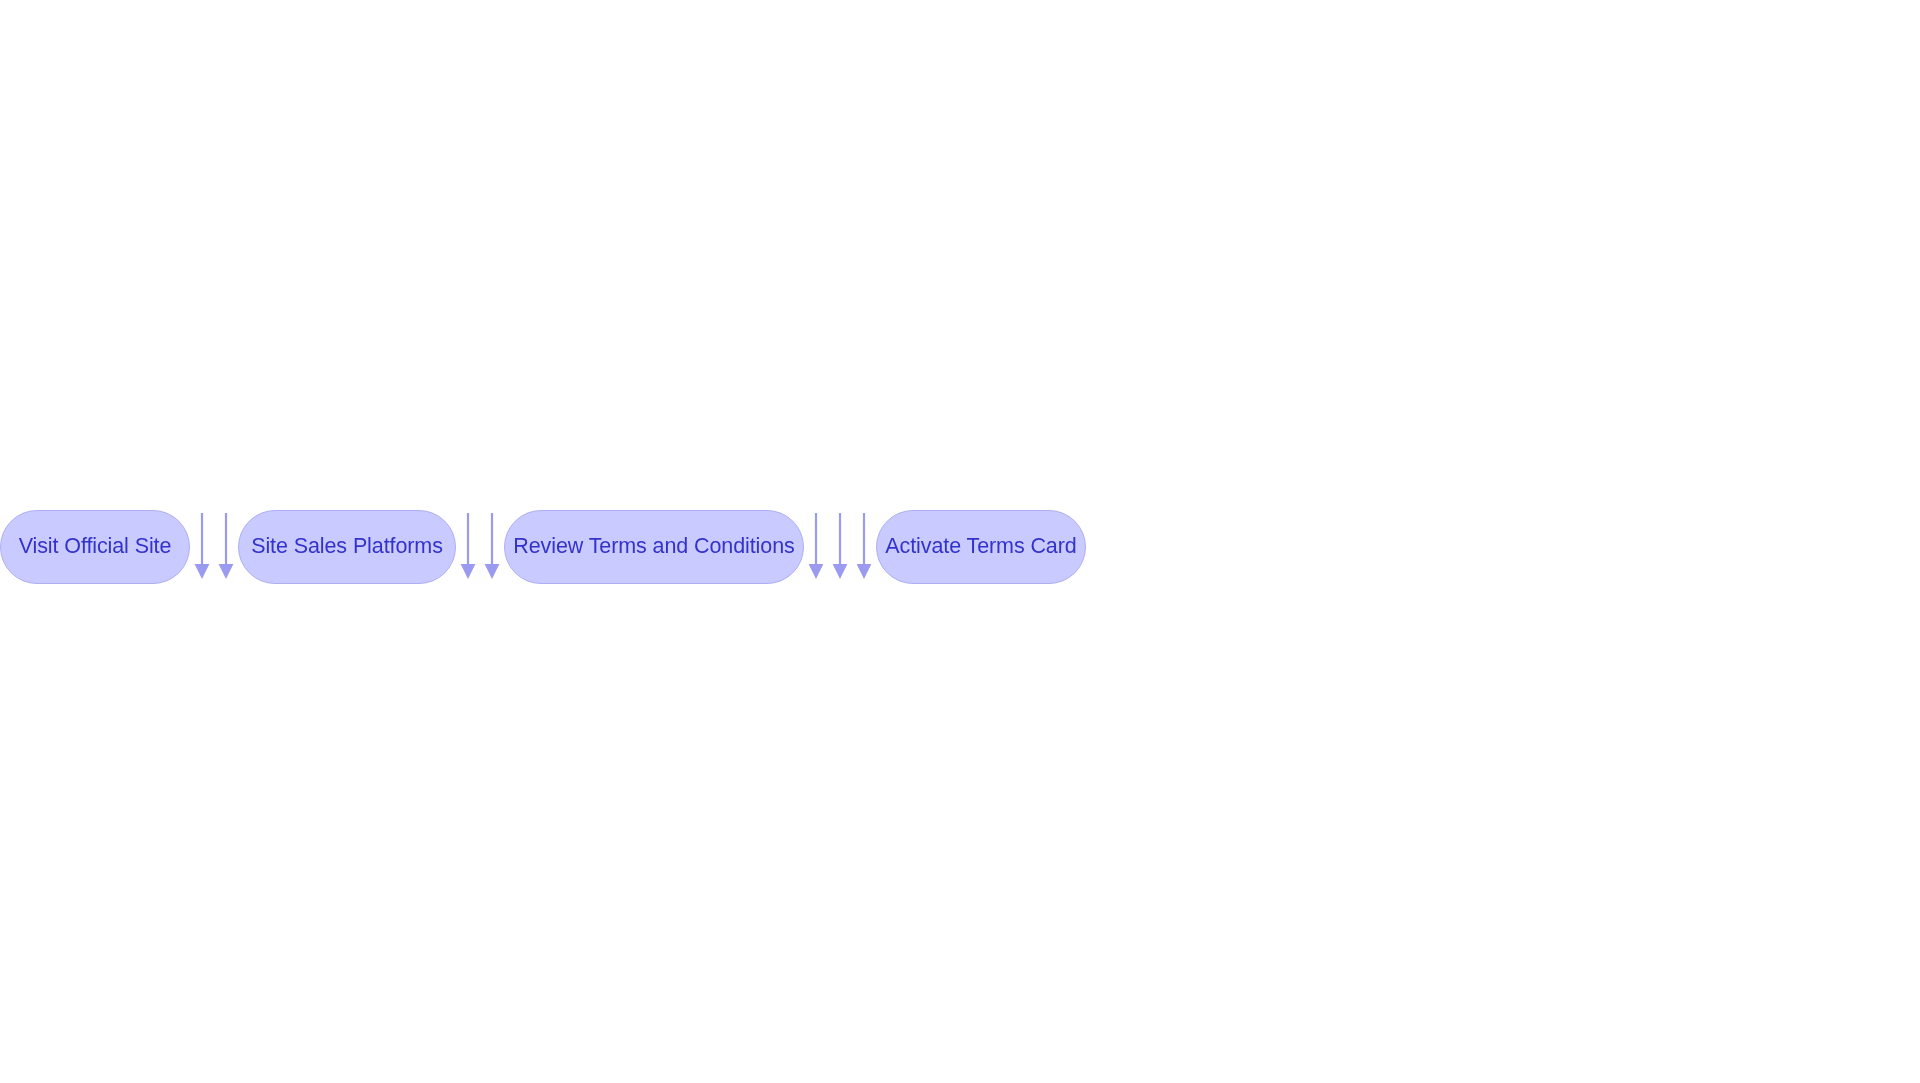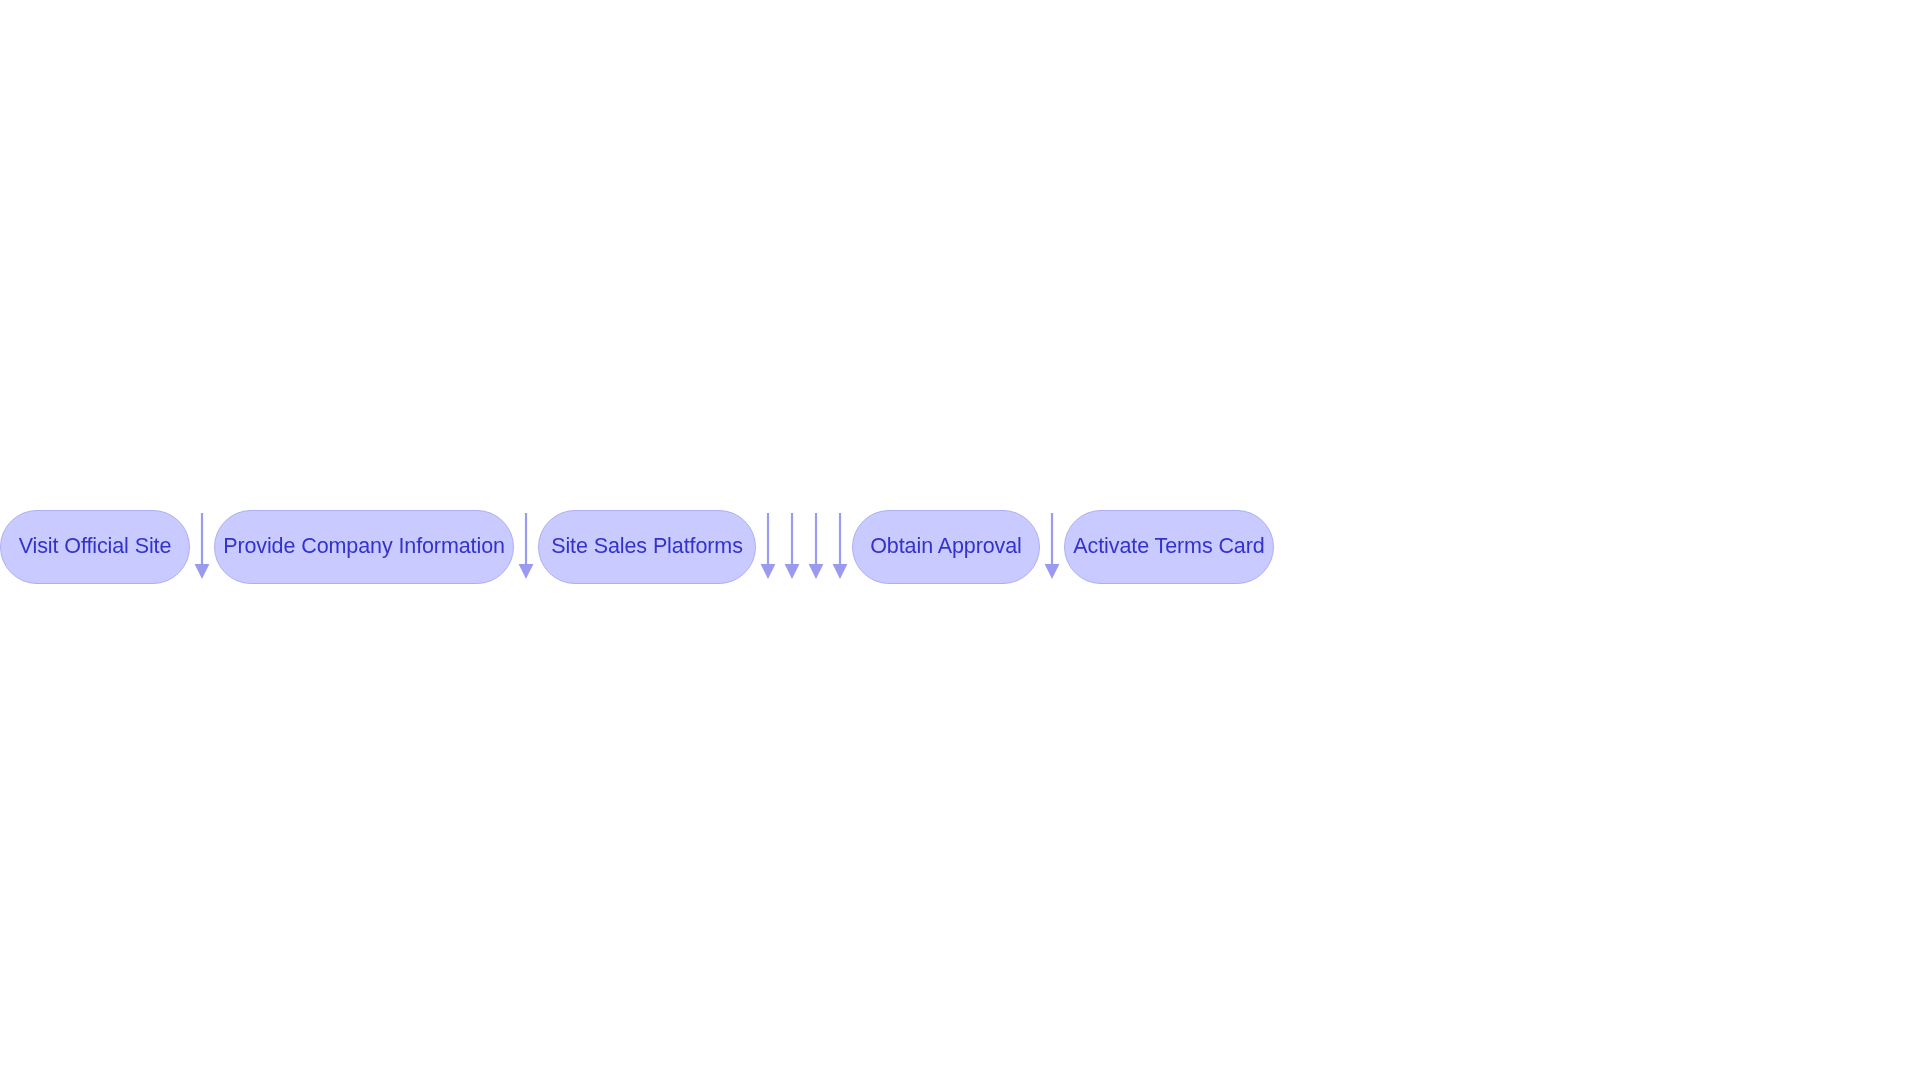--- a/index.html
+++ b/index.html
@@ -81,23 +81,20 @@
       <span class="node-label">Visit Official Site</span>
     </div>
 
     <div class="connector">
       <svg viewBox="0 0 24 67" xmlns="http://www.w3.org/2000/svg">
         <line x1="12" y1="0" x2="12" y2="54" stroke="#9a9bf0" stroke-width="2.2"></line>
         <polygon points="12,66 4.6,51 19.4,51" fill="#9a9bf0"></polygon>
       </svg>
     </div>
 
-    <div class="node" style="width:300px">
-      <span class="node-label">Provide Company Information</span>
-    </div>
 
     <div class="connector">
       <svg viewBox="0 0 24 67" xmlns="http://www.w3.org/2000/svg">
         <line x1="12" y1="0" x2="12" y2="54" stroke="#9a9bf0" stroke-width="2.2"></line>
         <polygon points="12,66 4.6,51 19.4,51" fill="#9a9bf0"></polygon>
       </svg>
     </div>
 
     <div class="node" style="width:218px">
       <span class="node-label">Site Sales Platforms</span>
@@ -111,39 +108,39 @@
     </div>
 
 
     <div class="connector">
       <svg viewBox="0 0 24 67" xmlns="http://www.w3.org/2000/svg">
         <line x1="12" y1="0" x2="12" y2="54" stroke="#9a9bf0" stroke-width="2.2"></line>
         <polygon points="12,66 4.6,51 19.4,51" fill="#9a9bf0"></polygon>
       </svg>
     </div>
 
+    <div class="node" style="width:300px">
+      <span class="node-label">Review Terms and Conditions</span>
+    </div>
 
     <div class="connector">
       <svg viewBox="0 0 24 67" xmlns="http://www.w3.org/2000/svg">
         <line x1="12" y1="0" x2="12" y2="54" stroke="#9a9bf0" stroke-width="2.2"></line>
         <polygon points="12,66 4.6,51 19.4,51" fill="#9a9bf0"></polygon>
       </svg>
     </div>
 
 
     <div class="connector">
       <svg viewBox="0 0 24 67" xmlns="http://www.w3.org/2000/svg">
         <line x1="12" y1="0" x2="12" y2="54" stroke="#9a9bf0" stroke-width="2.2"></line>
         <polygon points="12,66 4.6,51 19.4,51" fill="#9a9bf0"></polygon>
       </svg>
     </div>
 
-    <div class="node" style="width:188px">
-      <span class="node-label">Obtain Approval</span>
-    </div>
 
     <div class="connector">
       <svg viewBox="0 0 24 67" xmlns="http://www.w3.org/2000/svg">
         <line x1="12" y1="0" x2="12" y2="54" stroke="#9a9bf0" stroke-width="2.2"></line>
         <polygon points="12,66 4.6,51 19.4,51" fill="#9a9bf0"></polygon>
       </svg>
     </div>
 
     <div class="node" style="width:210px">
       <span class="node-label">Activate Terms Card</span>

